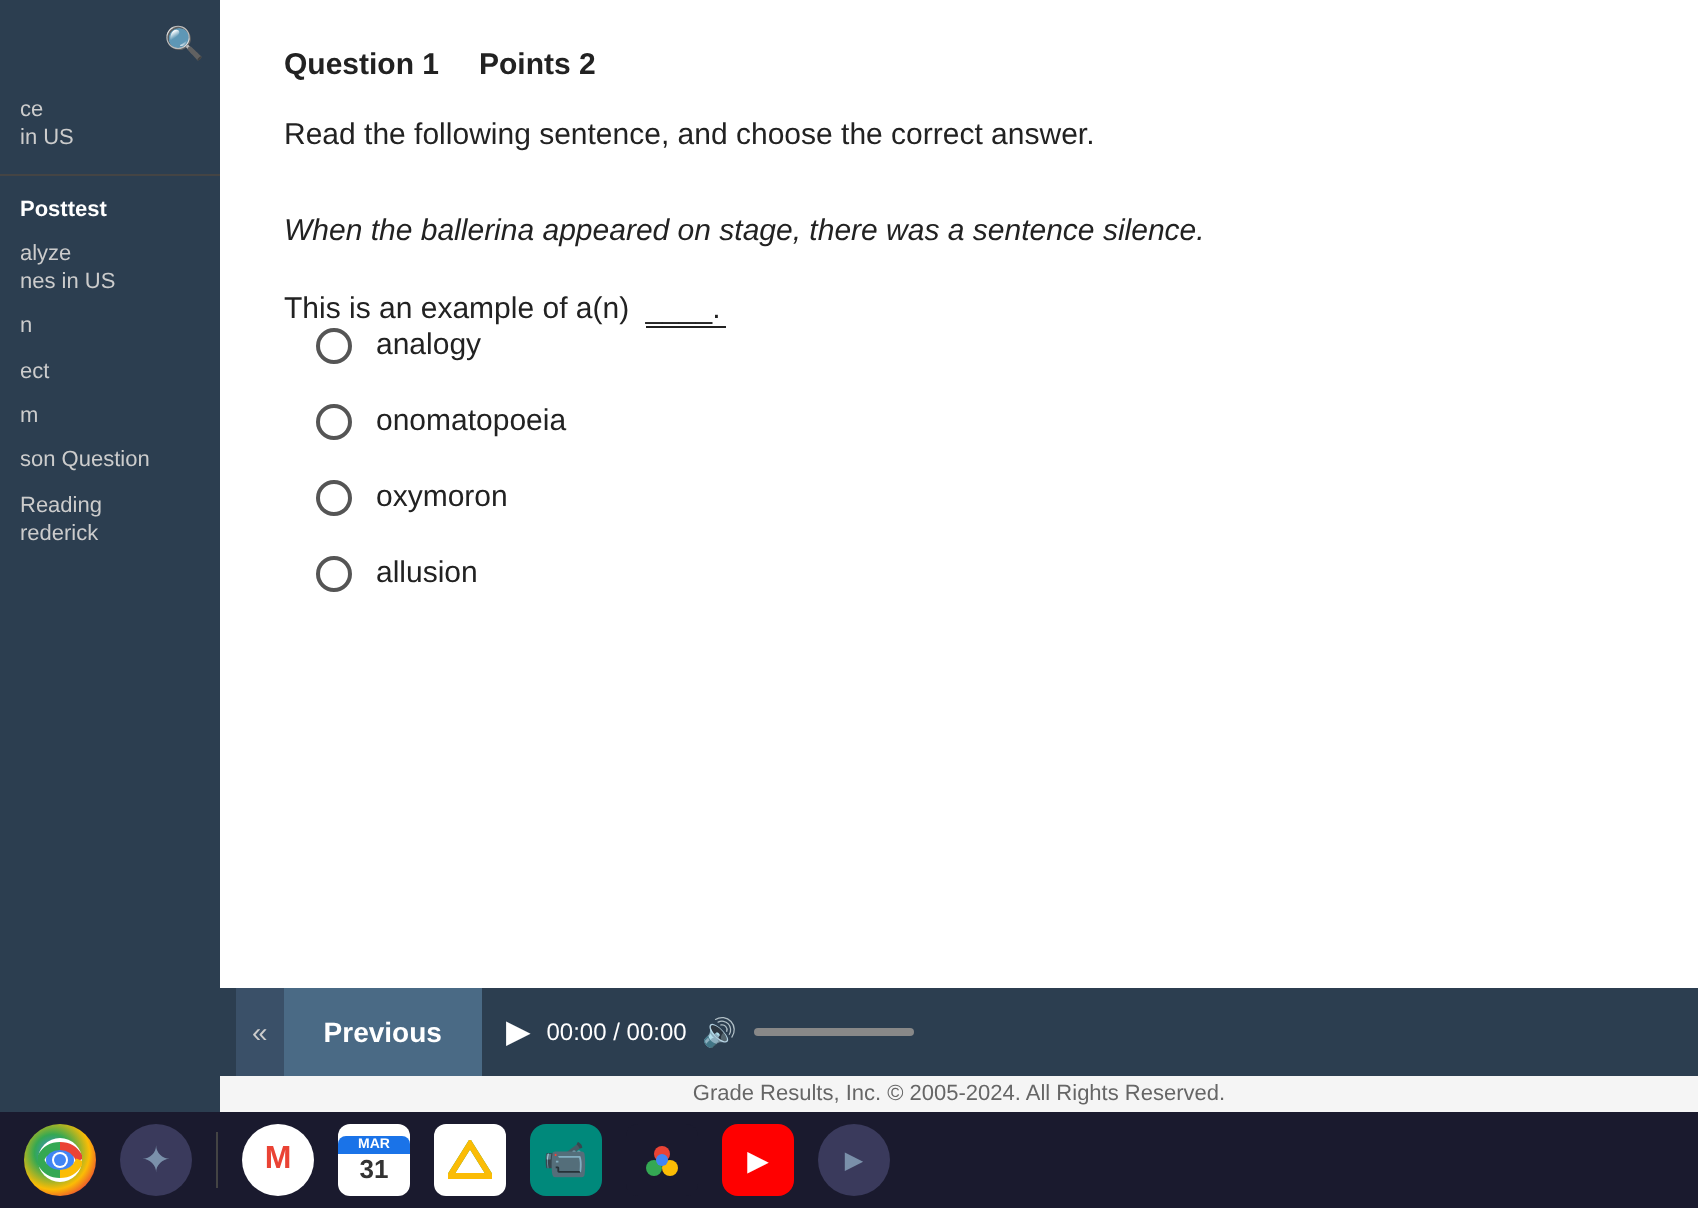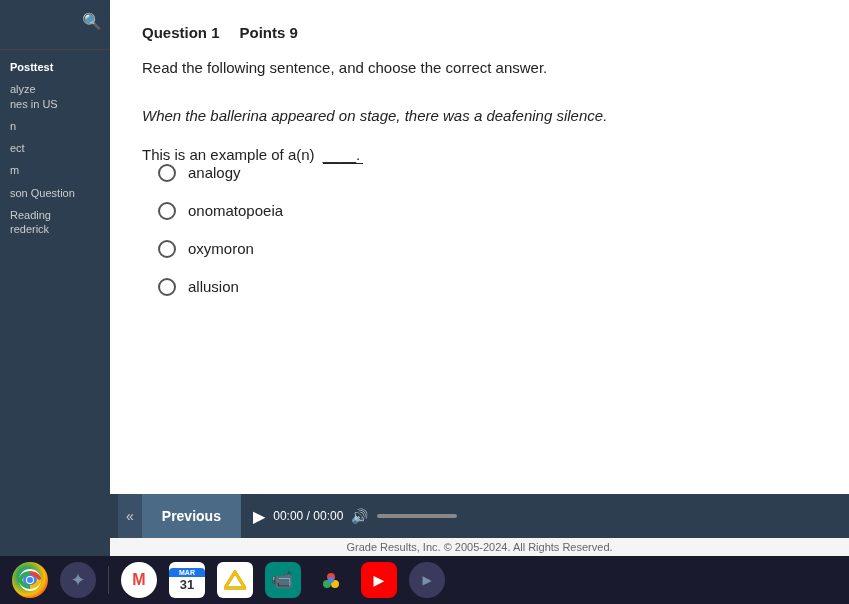--- a/index.html
+++ b/index.html
@@ -317,43 +317,45 @@
   </style>
 </head>
 <body>
 
 <div class="main-container">
 
   <div class="sidebar">
     <div class="sidebar-search">
       <span class="sidebar-search-icon">🔍</span>
     </div>
+    <div class="sidebar-item" style="white-space:pre-line">ce
+in US</div>
     <div class="sidebar-divider"></div>
     <div class="sidebar-item active">Posttest</div>
     <div class="sidebar-item" style="white-space:pre-line">alyze
 nes in US</div>
     <div class="sidebar-item">n</div>
     <div class="sidebar-item">ect</div>
     <div class="sidebar-item">m</div>
     <div class="sidebar-item">son Question</div>
     <div class="sidebar-item" style="white-space:pre-line">Reading
 rederick</div>
   </div>
 
   <div class="content-area">
     <div class="question-panel">
 
       <div class="question-header">
         <span class="question-number">Question 1</span>
-        <span class="question-points">Points 9</span>
+        <span class="question-points">Points 2</span>
       </div>
 
       <p class="question-instruction">Read the following sentence, and choose the correct answer.</p>
 
-      <p class="question-sentence">When the ballerina appeared on stage, there was a deafening silence.</p>
+      <p class="question-sentence">When the ballerina appeared on stage, there was a sentence silence.</p>
 
       <p class="question-fill">
         <span>This is an example of a(n)</span>
         <span class="blank">____.</span>
       </p>
 
       <div class="answer-options">
         <div class="answer-option">
           <div class="radio-circle"></div>
           <span class="answer-label">analogy</span>

